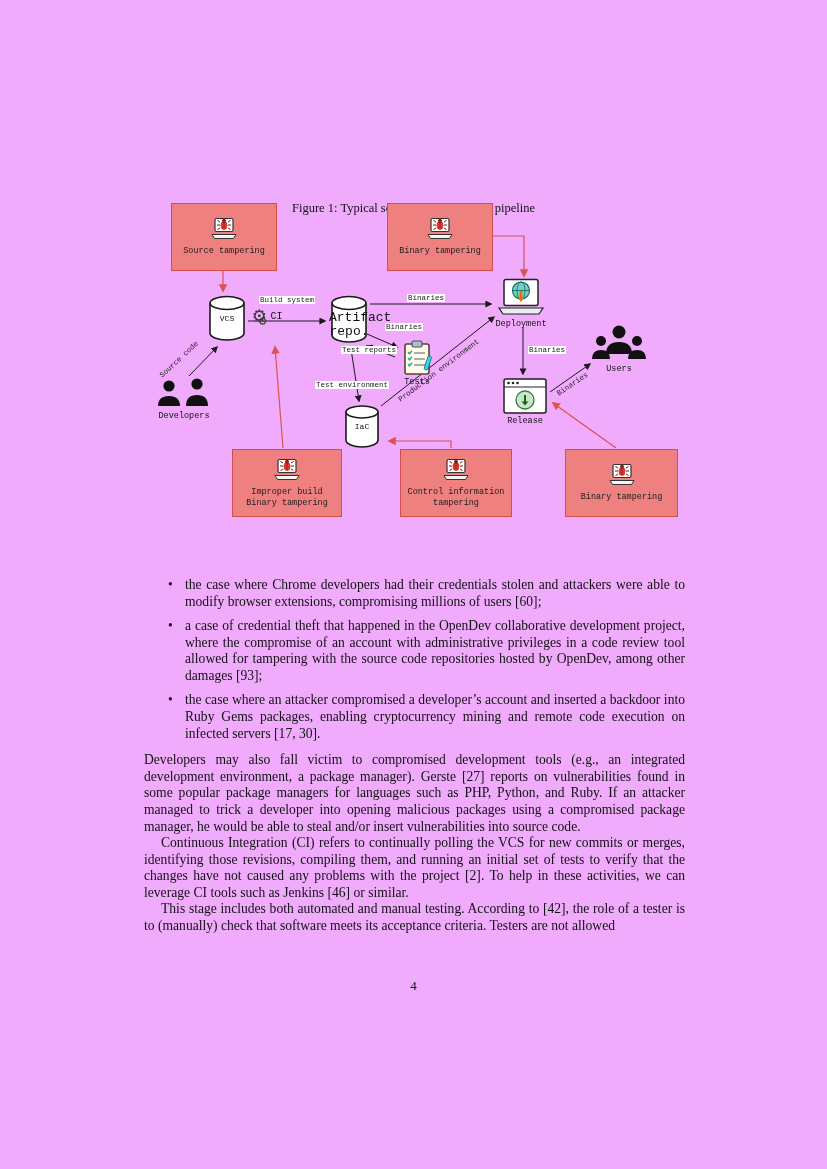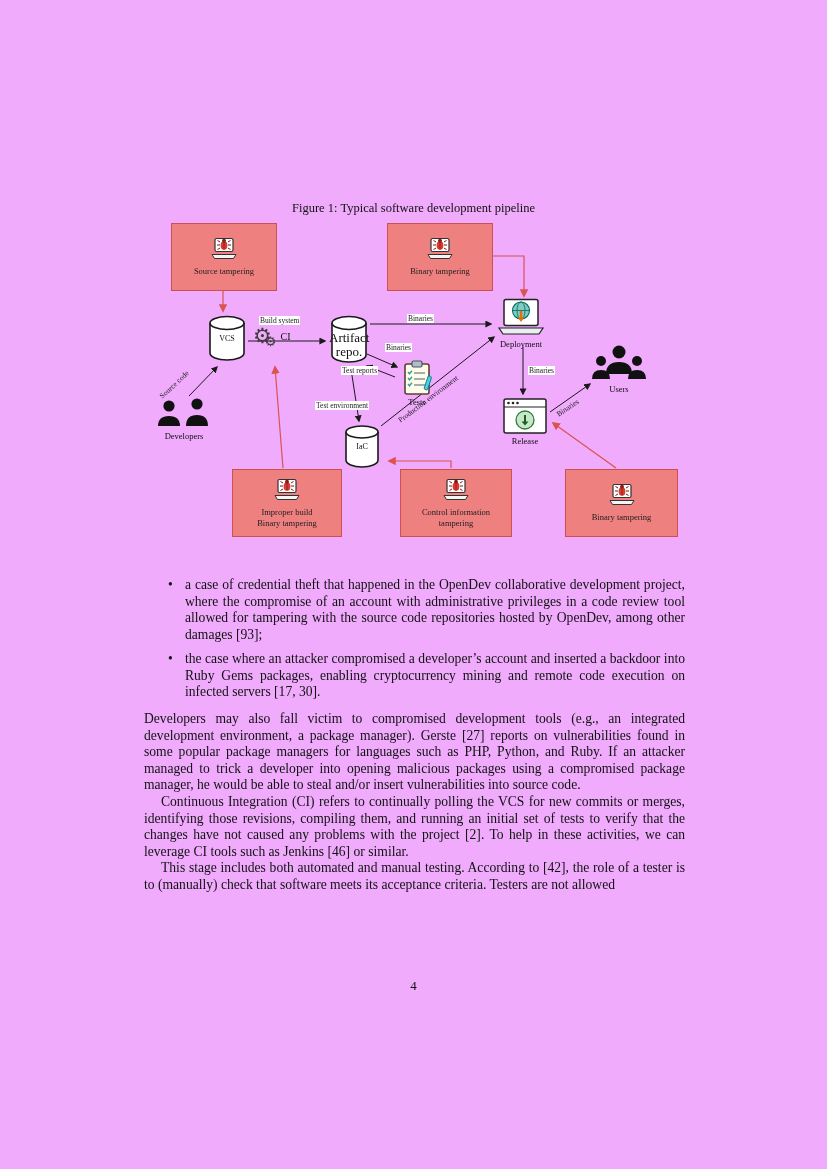--- a/index.html
+++ b/index.html
@@ -10,22 +10,22 @@
   }
 
   
   .figure-caption {
     position:absolute; top:201px; left:0; width:827px;
     text-align:center; font-size:12.5px;
   }
 
   
   .diagram {
-    position:absolute; left:143px; top:220px; width:545px; height:335px;
-    font-family:Liberation Serif, serif;
+    position:absolute; left:143px; top:200px; width:545px; height:335px;
+    font-family:Liberation Mono, monospace;
   }
   .edges { position:absolute; left:0; top:0; z-index:1; }
   .node { position:absolute; z-index:2; display:flex; flex-direction:column; align-items:center; }
   .node-label { font-size:8.5px; color:#111; margin-top:1px; white-space:nowrap; }
   .inlabel { position:absolute; left:0; width:100%; text-align:center; font-size:8px; color:#111; line-height:1.1; }
 
   .attack {
     position:absolute; z-index:2; background:#ef8080; border:1px solid #cf4f4f;
     display:flex; flex-direction:column; align-items:center; justify-content:center; gap:3px;
   }
@@ -304,20 +304,21 @@
     <span class="edge-label" style="left:172px; top:181px;">Test environment</span>
     <span class="edge-label rot" style="left:258px; top:196px; transform:rotate(-37deg);">Production environment</span>
     <span class="edge-label" style="left:385px; top:146px;">Binaries</span>
     <span class="edge-label rot" style="left:416px; top:190px; transform:rotate(-34deg);">Binaries</span>
     <span class="edge-label rot" style="left:20px; top:172px; transform:rotate(-43deg);">Source code</span>
 
   </div>
 
   <div class="content">
     <ul class="bullets">
+      <li>the case where Chrome developers had their credentials stolen and attackers were able to modify browser extensions, compromising millions of users [60];</li>
       <li>a case of credential theft that happened in the OpenDev collaborative development project, where the compromise of an account with administrative privileges in a code review tool allowed for tampering with the source code repositories hosted by OpenDev, among other damages [93];</li>
       <li>the case where an attacker compromised a developer’s account and inserted a backdoor into Ruby Gems packages, enabling cryptocurrency mining and remote code execution on infected servers [17, 30].</li>
     </ul>
     <p class="p-follow">Developers may also fall victim to compromised development tools (e.g., an integrated development environment, a package manager). Gerste [27] reports on vulnerabilities found in some popular package managers for languages such as PHP, Python, and Ruby. If an attacker managed to trick a developer into opening malicious packages using a compromised package manager, he would be able to steal and/or insert vulnerabilities into source code.</p>
     <p class="indent">Continuous Integration (CI) refers to continually polling the VCS for new commits or merges, identifying those revisions, compiling them, and running an initial set of tests to verify that the changes have not caused any problems with the project [2]. To help in these activities, we can leverage CI tools such as Jenkins [46] or similar.</p>
     <p class="indent">This stage includes both automated and manual testing. According to [42], the role of a tester is to (manually) check that software meets its acceptance criteria. Testers are not allowed</p>
   </div>
 
   <div class="page-number">4</div>
 

